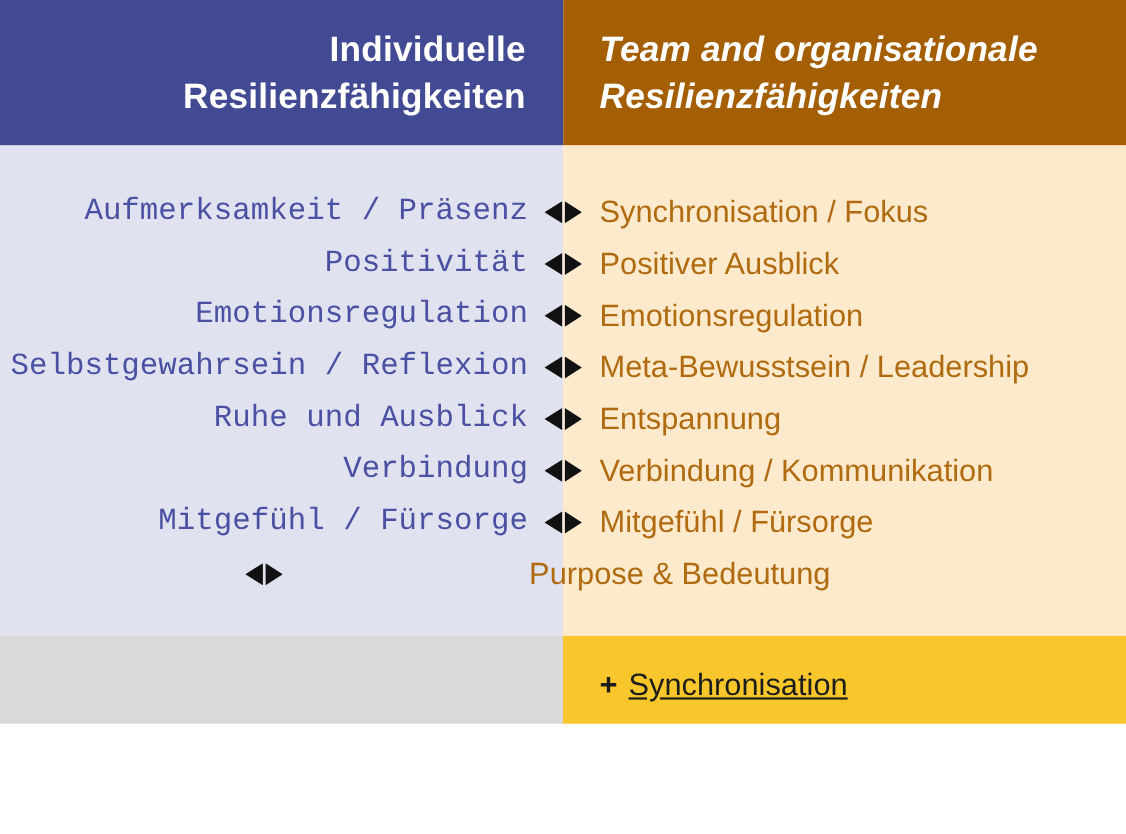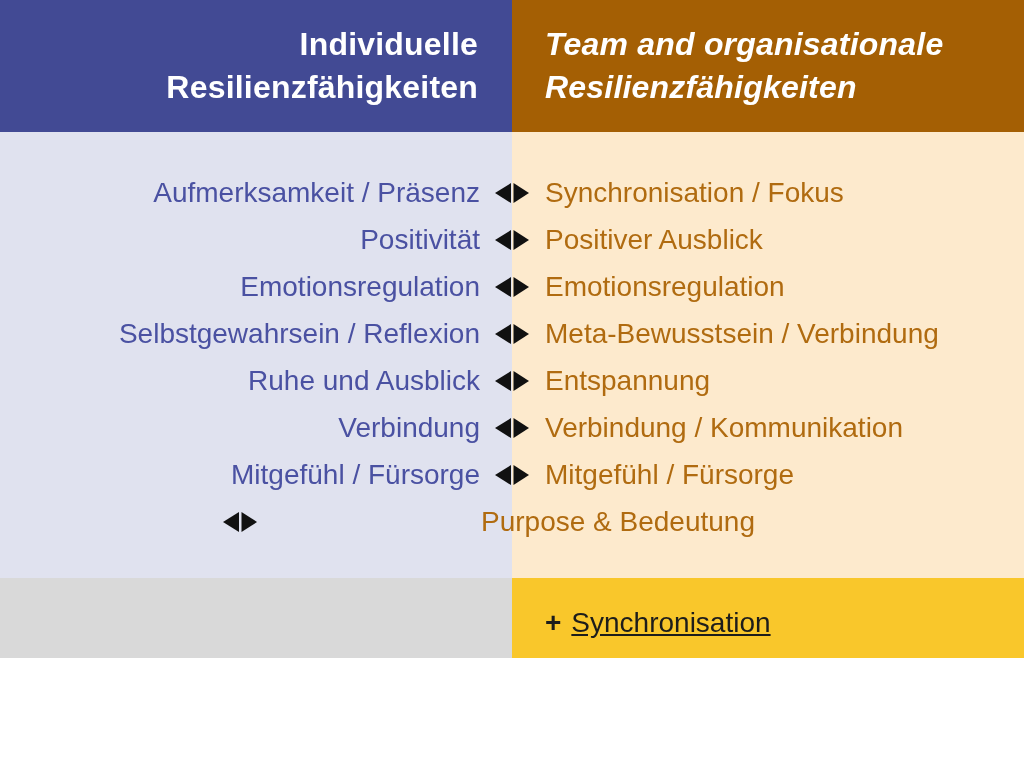--- a/index.html
+++ b/index.html
@@ -49,20 +49,21 @@
     grid-template-columns: 480px 64px auto;
     align-items: center;
     height: 47px;
   }
   .map-left {
     text-align: right;
     color: #4a51a2;
     font-size: 28px;
     font-weight: 300;
     white-space: nowrap;
+    font-family: Liberation Mono, monospace;
   }
   .map-arrow {
     display: flex;
     justify-content: center;
     align-items: center;
   }
   .map-arrow svg { display: block; }
   .map-right {
     text-align: left;
     color: #b06b10;
@@ -145,21 +146,21 @@
     </div>
 
     <div class="map-row">
       <div class="map-left">Selbstgewahrsein / Reflexion</div>
       <div class="map-arrow">
         <svg width="34" height="20" viewBox="0 0 34 20">
             <polygon points="0,10 16,0 16,20" fill="#111111"></polygon>
             <polygon points="18.5,0 34,10 18.5,20" fill="#111111"></polygon>
           </svg>
       </div>
-      <div class="map-right">Meta-Bewusstsein / Verbindung</div>
+      <div class="map-right">Meta-Bewusstsein / Leadership</div>
     </div>
 
     <div class="map-row">
       <div class="map-left">Ruhe und Ausblick</div>
       <div class="map-arrow">
         <svg width="34" height="20" viewBox="0 0 34 20">
             <polygon points="0,10 16,0 16,20" fill="#111111"></polygon>
             <polygon points="18.5,0 34,10 18.5,20" fill="#111111"></polygon>
           </svg>
       </div>

